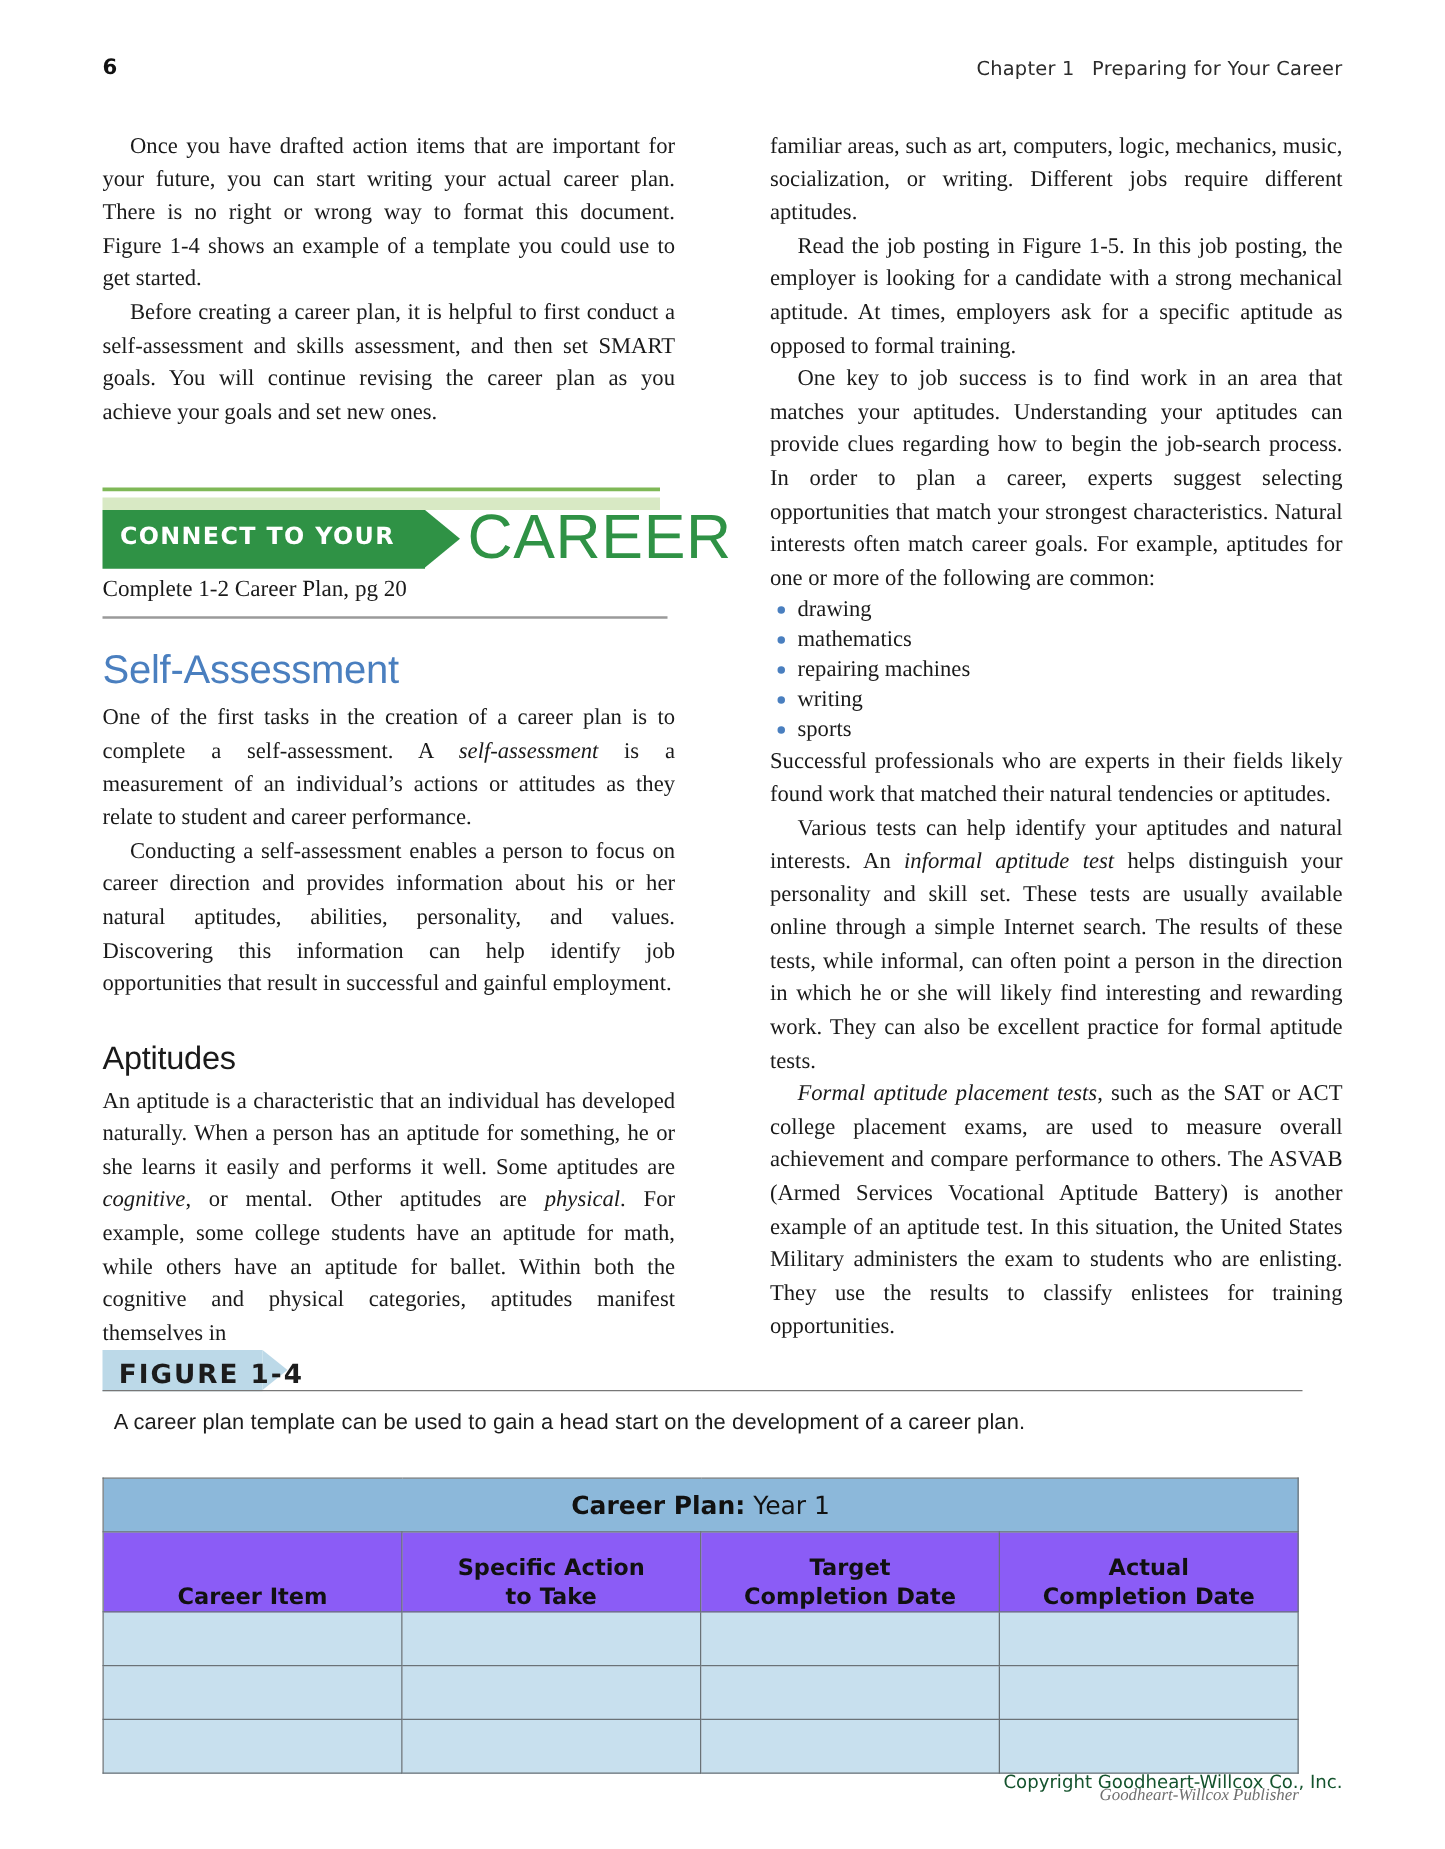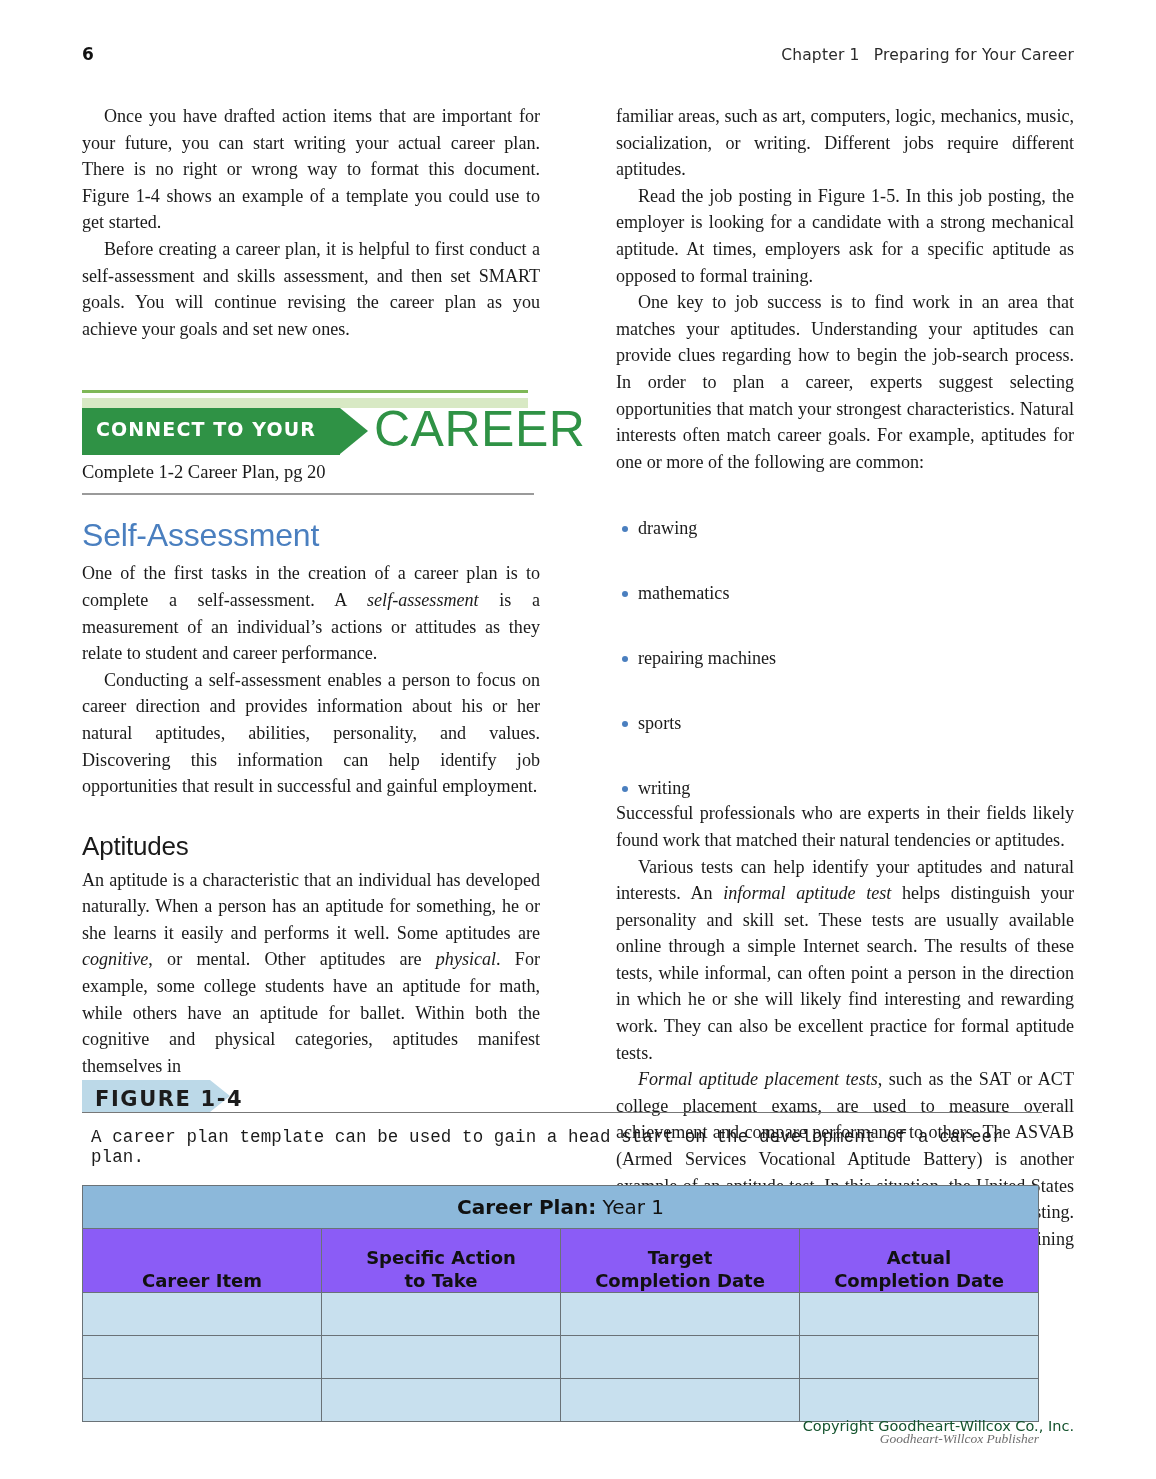--- a/index.html
+++ b/index.html
@@ -168,21 +168,20 @@
   ul.bullets {
     margin: 0 0 0 0;
     padding: 0;
     list-style: none;
   }
   ul.bullets li {
     position: relative;
     padding-left: 22px;
     font-size: 18.1px;
     line-height: 24px;
-    margin-top: 41px;
   }
   ul.bullets li::before {
     content: "";
     position: absolute;
     left: 6px;
     top: 10px;
     width: 6px;
     height: 6px;
     border-radius: 50%;
     background: #4a7fbf;
@@ -228,29 +227,29 @@
     position: absolute;
     bottom: 0;
     left: 0;
     width: 960px;
     height: 1.5px;
     background: #777;
   }
   .fig-caption {
     margin-top: 14px;
     margin-left: 9px;
-    font-family: Liberation Mono, monospace;
+    font-family: Liberation Sans, sans-serif;
     font-size: 17.5px;
     color: #1c1c1c;
     letter-spacing: 0.1px;
   }
 
   
   table.career-table {
-    margin-top: 18px;
+    margin-top: 34px;
     border-collapse: collapse;
     width: 957px;
     table-layout: fixed;
   }
   table.career-table td, table.career-table th {
     border: 1.5px solid #6a7277;
     padding: 0;
   }
   .tbl-title-cell {
     background: #8cb8da;
@@ -340,22 +339,22 @@
   <div class="col col-right">
 
     <p class="body noindent">familiar areas, such as art, computers, logic, mechanics, music, socialization, or writing. Different jobs require different aptitudes.</p>
     <p class="body">Read the job posting in Figure 1-5. In this job posting, the employer is looking for a candidate with a strong mechanical aptitude. At times, employers ask for a specific aptitude as opposed to formal training.</p>
     <p class="body">One key to job success is to find work in an area that matches your aptitudes. Understanding your aptitudes can provide clues regarding how to begin the job-search process. In order to plan a career, experts suggest selecting opportunities that match your strongest characteristics. Natural interests often match career goals. For example, aptitudes for one or more of the following are common:</p>
 
     <ul class="bullets">
       <li>drawing</li>
       <li>mathematics</li>
       <li>repairing machines</li>
+      <li>writing</li>
       <li>sports</li>
-      <li>writing</li>
     </ul>
 
     <p class="body noindent">Successful professionals who are experts in their fields likely found work that matched their natural tendencies or aptitudes.</p>
 
     <p class="body"><span>Various tests can help identify your aptitudes and natural interests. An </span><i>informal aptitude test</i><span> helps distinguish your personality and skill set. These tests are usually available online through a simple Internet search. The results of these tests, while informal, can often point a person in the direction in which he or she will likely find interesting and rewarding work. They can also be excellent practice for formal aptitude tests.</span></p>
 
     <p class="body"><i>Formal aptitude placement tests</i><span>, such as the SAT or ACT college placement exams, are used to measure overall achievement and compare performance to others. The ASVAB (Armed Services Vocational Aptitude Battery) is another example of an aptitude test. In this situation, the United States Military administers the exam to students who are enlisting. They use the results to classify enlistees for training opportunities.</span></p>
   </div>
 </div>
 

